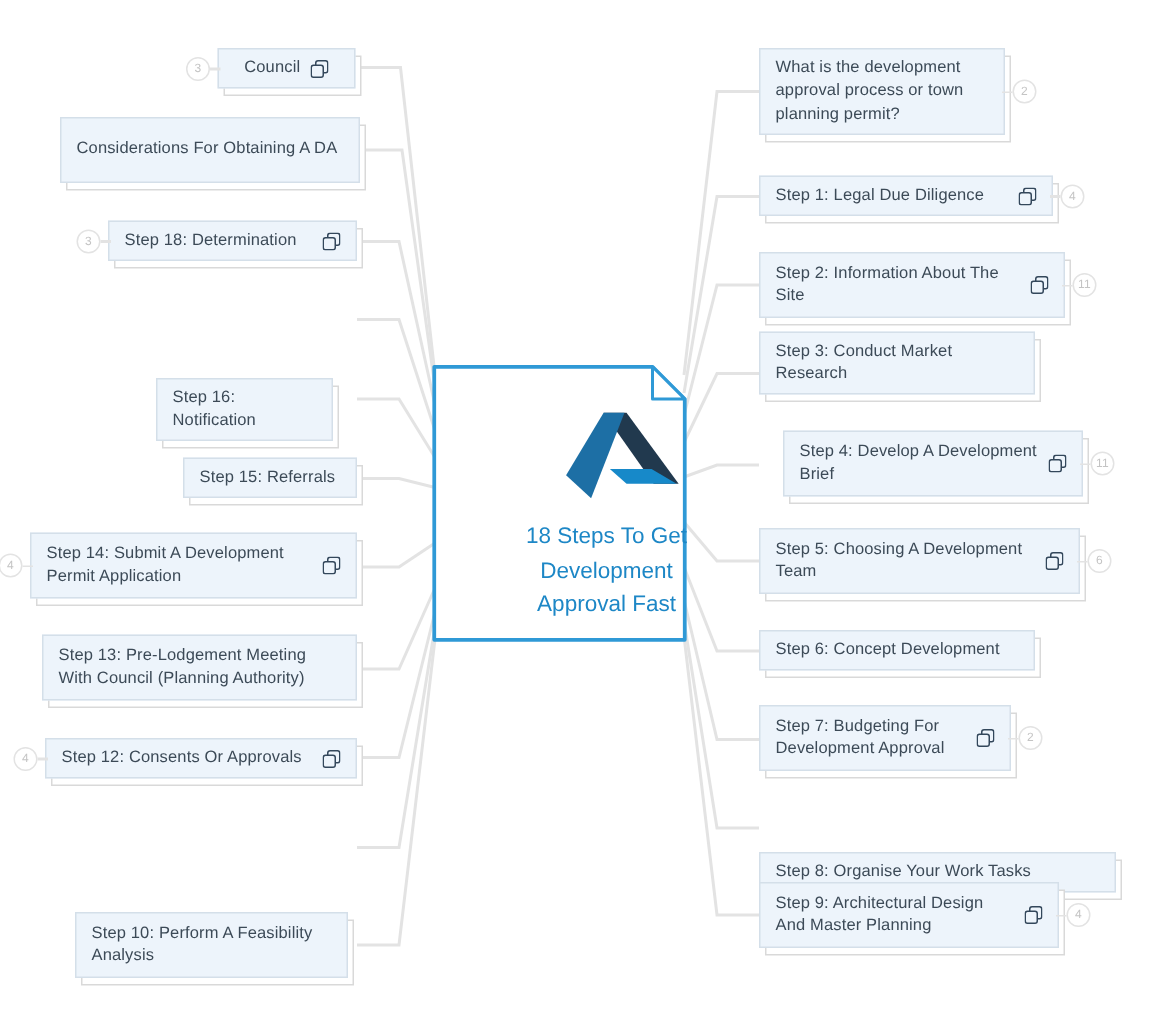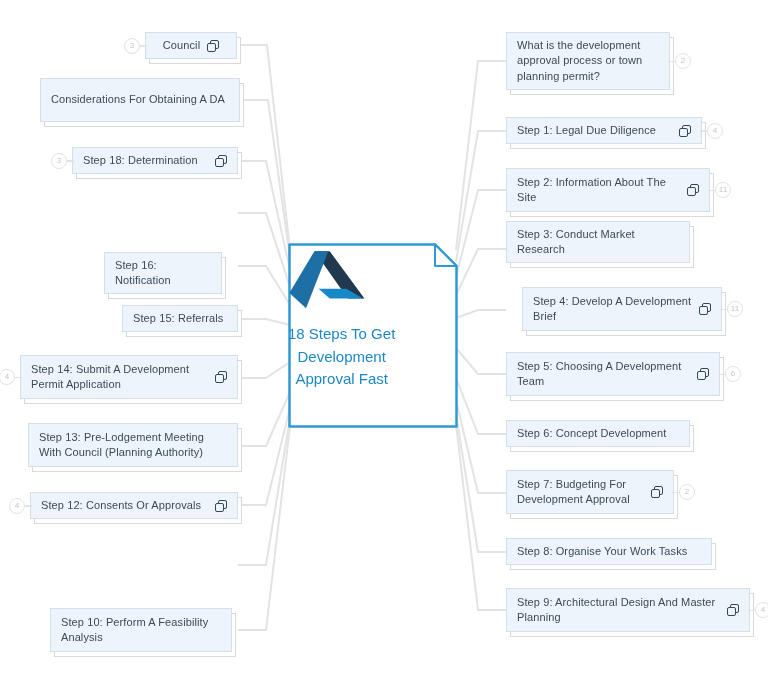--- a/index.html
+++ b/index.html
@@ -56,22 +56,22 @@
   .badge.badge-right::before{left:-8px;}
 
   .center-node{
     position:absolute;
     left:288px;top:243px;width:170px;height:185px;
     z-index:4;
   }
   .center-frame{position:absolute;left:0;top:0;}
   .center-content{
     position:absolute;left:0;top:0;width:100%;height:100%;
-    display:flex;flex-direction:column;align-items:flex-start;
-    padding-top:4px;box-sizing:border-box;
+    display:flex;flex-direction:column;align-items:flex-end;
+    padding-top:28px;box-sizing:border-box;
   }
   .center-title{
     margin-top:12px;
     text-align:center;
     color:#1d87c6;
     font-size:15px;
     line-height:1.5;
   }
   .center-title span{display:block;}
 </style>
@@ -233,25 +233,25 @@
     <span class="label">Step 7: Budgeting For Development Approval</span>
     <span class="copy-icon">
       <svg width="12" height="12" viewBox="0 0 12 12">
           <rect x="3.5" y="0.5" width="8" height="8" rx="1.5" fill="none" stroke="#33475b"></rect>
           <rect x="0.5" y="3.5" width="8" height="8" rx="1.5" fill="#edf4fb" stroke="#33475b"></rect>
         </svg>
     </span>
     <span class="badge badge-right">2</span>
   </div>
 
-  <div class="node" style="left:506px;top:538px;width:206px;min-height:27px">
+  <div class="node" style="left:506px;top:568px;width:238px;min-height:27px">
     <span class="label">Step 8: Organise Your Work Tasks</span>
   </div>
 
-  <div class="node" style="left:506px;top:588px;width:244px;min-height:44px">
+  <div class="node" style="left:506px;top:588px;width:200px;min-height:44px">
     <span class="label">Step 9: Architectural Design And Master Planning</span>
     <span class="copy-icon">
       <svg width="12" height="12" viewBox="0 0 12 12">
           <rect x="3.5" y="0.5" width="8" height="8" rx="1.5" fill="none" stroke="#33475b"></rect>
           <rect x="0.5" y="3.5" width="8" height="8" rx="1.5" fill="#edf4fb" stroke="#33475b"></rect>
         </svg>
     </span>
     <span class="badge badge-right">4</span>
   </div>
 

